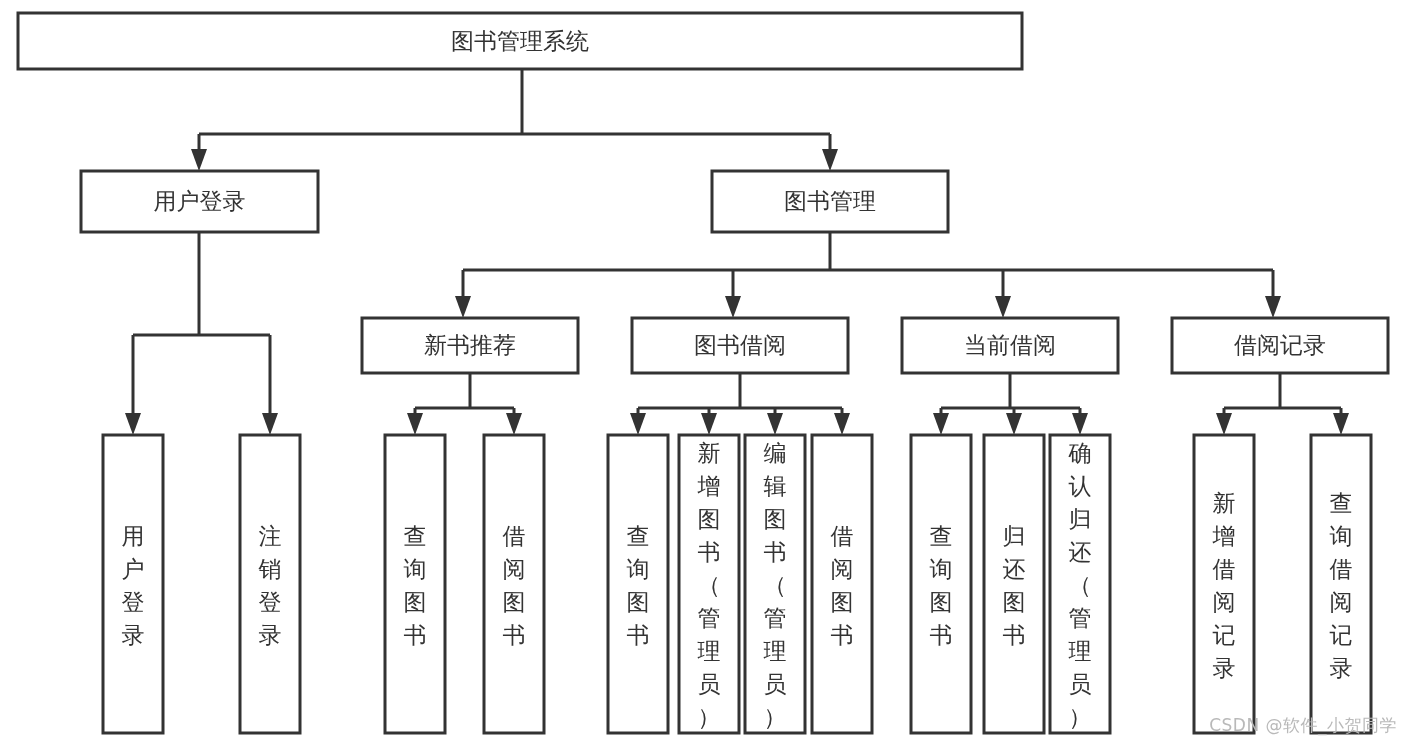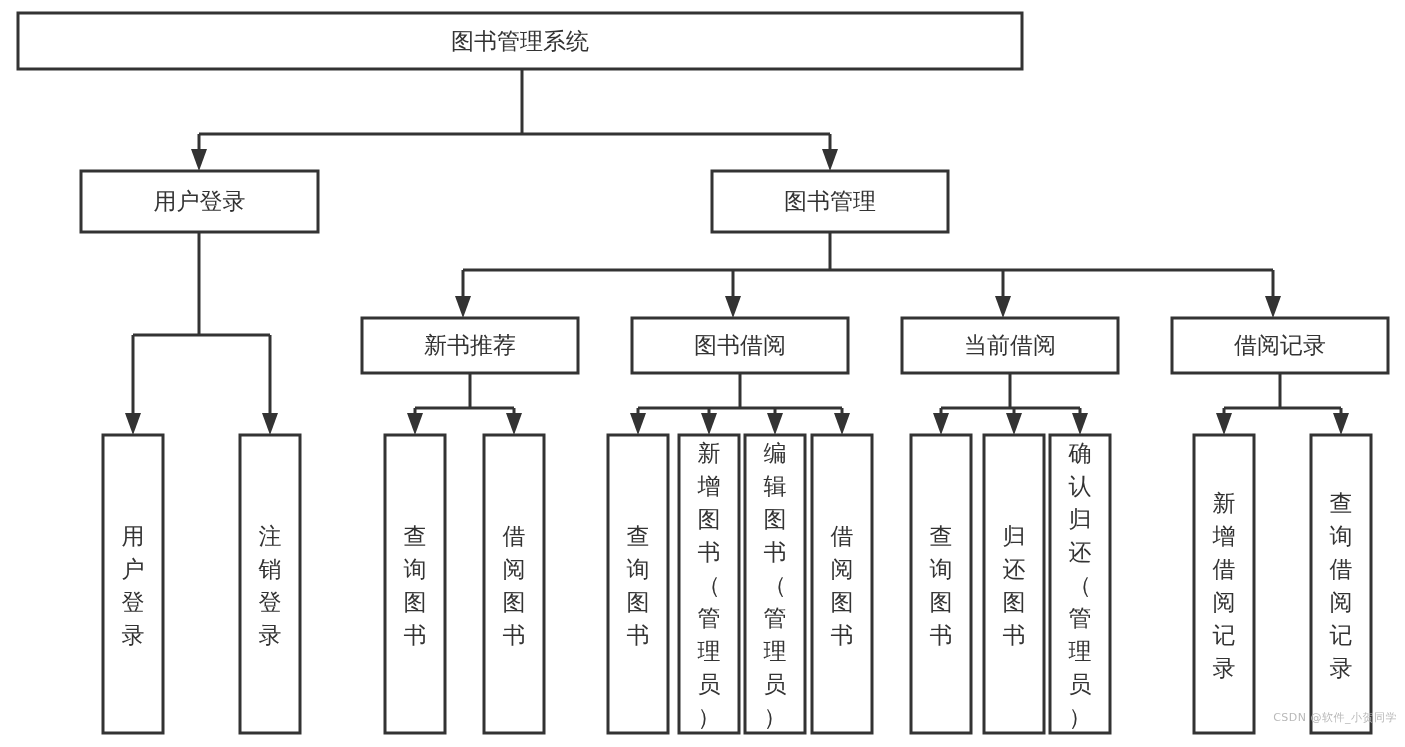--- a/index.html
+++ b/index.html
@@ -47,23 +47,23 @@
     stroke-width: 3;
     fill: none;
   }
   .arrow-head {
     fill: #333333;
     stroke: none;
   }
   .watermark {
     position: absolute;
     right: 8px;
-    bottom: 22px;
-    font-family: "DejaVu Sans", "Liberation Sans", sans-serif;
-    font-size: 11px;
+    bottom: 10px;
+    font-family: "DejaVu Sans", "Liberation Sans", sans-serif;
+    font-size: 17px;
     color: #b9b9b9;
     letter-spacing: 0.5px;
     white-space: nowrap;
     pointer-events: none;
   }
 </style>
 </head>
 <body>
 
 <div id="diagram-root">

